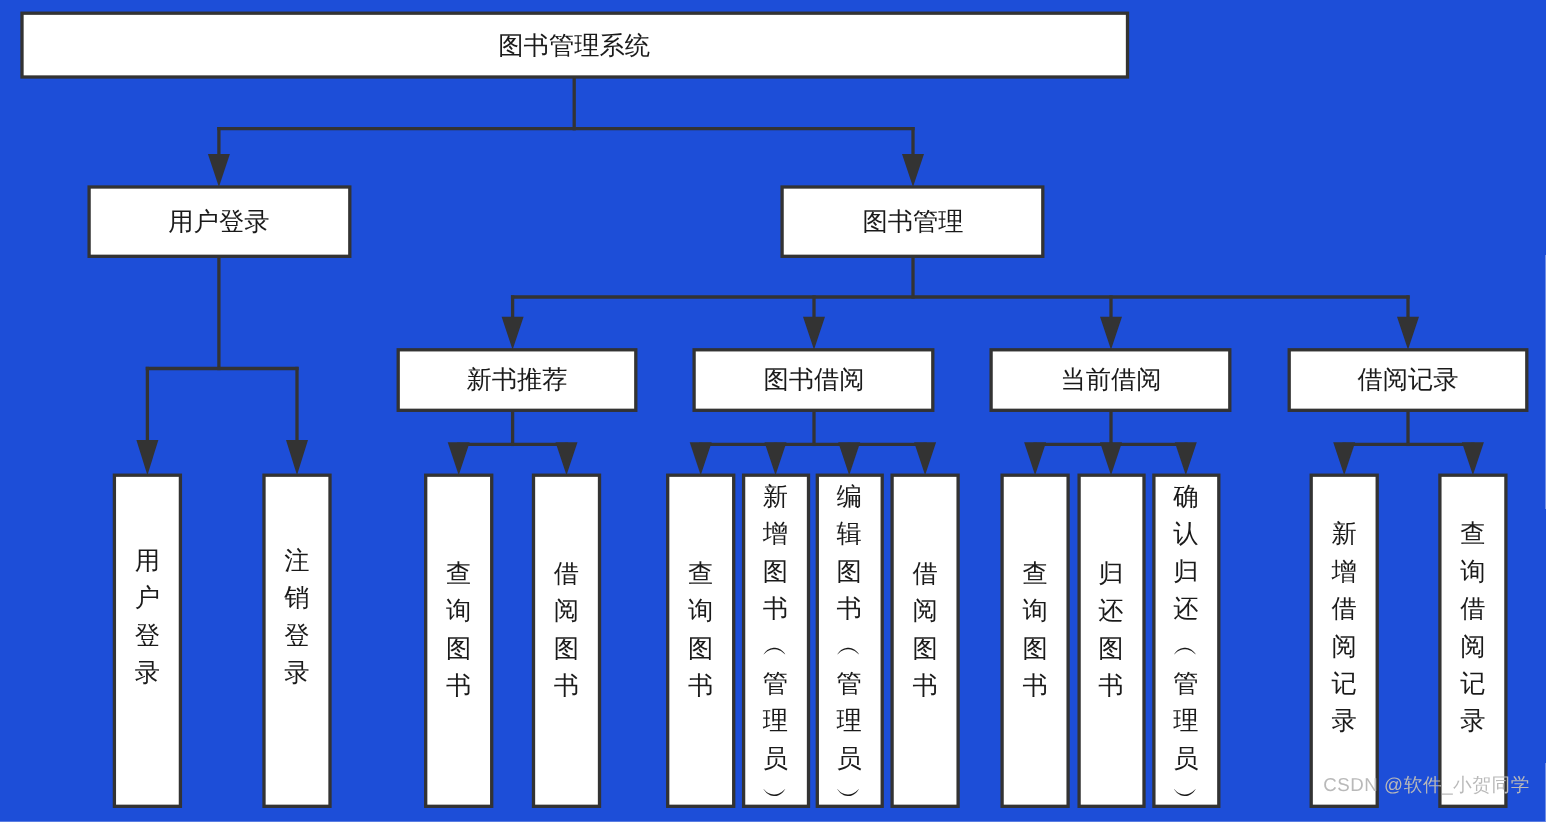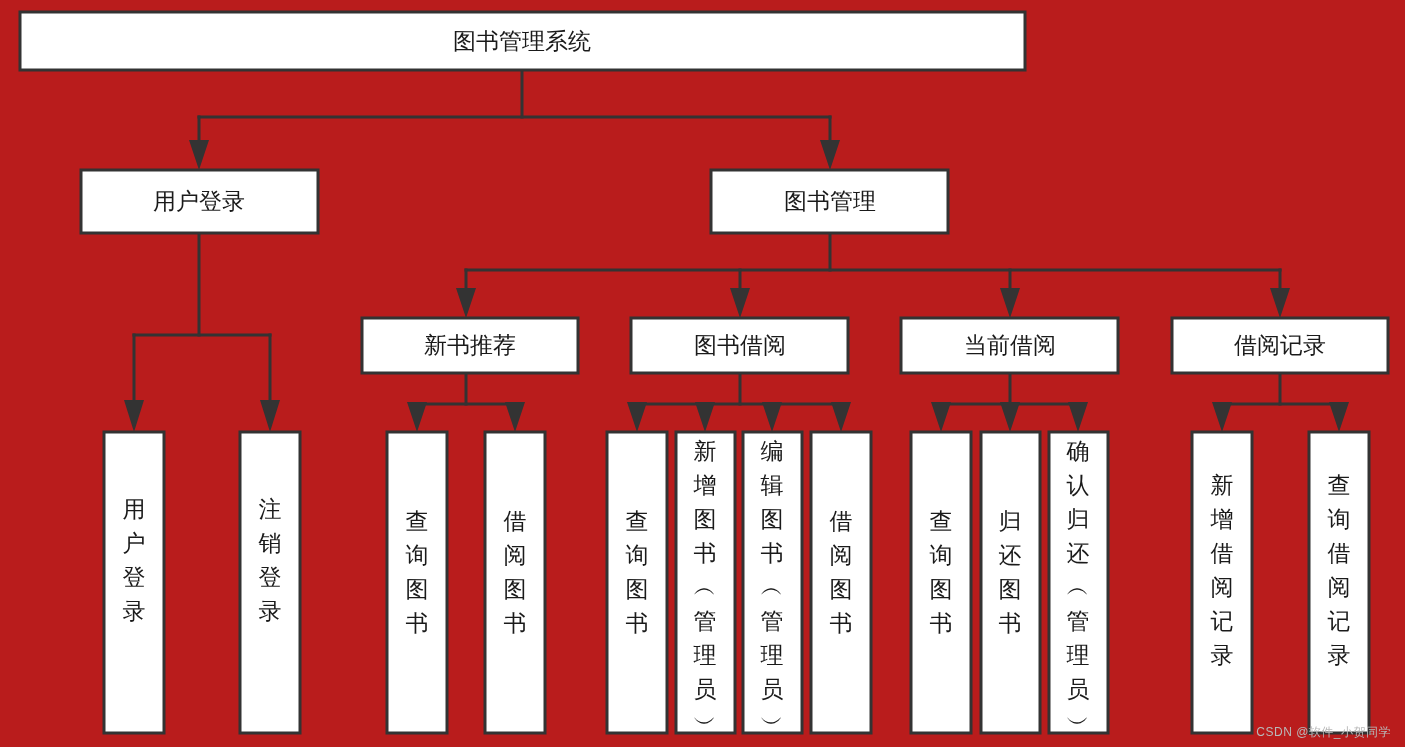--- a/index.html
+++ b/index.html
@@ -11,21 +11,21 @@
   body {
     width: 1405px;
     height: 747px;
     font-family: "Liberation Sans", "DejaVu Sans", sans-serif;
     overflow: hidden;
   }
   #diagram-root {
     position: relative;
     width: 1405px;
     height: 747px;
-    background: #b91c1c;
+    background: #1d4ed8;
   }
   svg#tree-svg {
     position: absolute;
     left: 0;
     top: 0;
     width: 1405px;
     height: 747px;
     display: block;
   }
   .node-box {
@@ -52,23 +52,23 @@
   }
   .node-label-v {
     font-family: "Liberation Sans", "DejaVu Sans", sans-serif;
     font-size: 23px;
     fill: #1a1a1a;
     text-anchor: middle;
   }
   .watermark {
     position: absolute;
     right: 14px;
-    bottom: 6px;
-    font-family: "Liberation Sans", "DejaVu Sans", sans-serif;
-    font-size: 12px;
+    bottom: 22px;
+    font-family: "Liberation Sans", "DejaVu Sans", sans-serif;
+    font-size: 17px;
     color: #b9b9b9;
     white-space: nowrap;
     letter-spacing: 0.5px;
     user-select: none;
   }
 </style>
 </head>
 <body>
 
 <div id="diagram-root">

